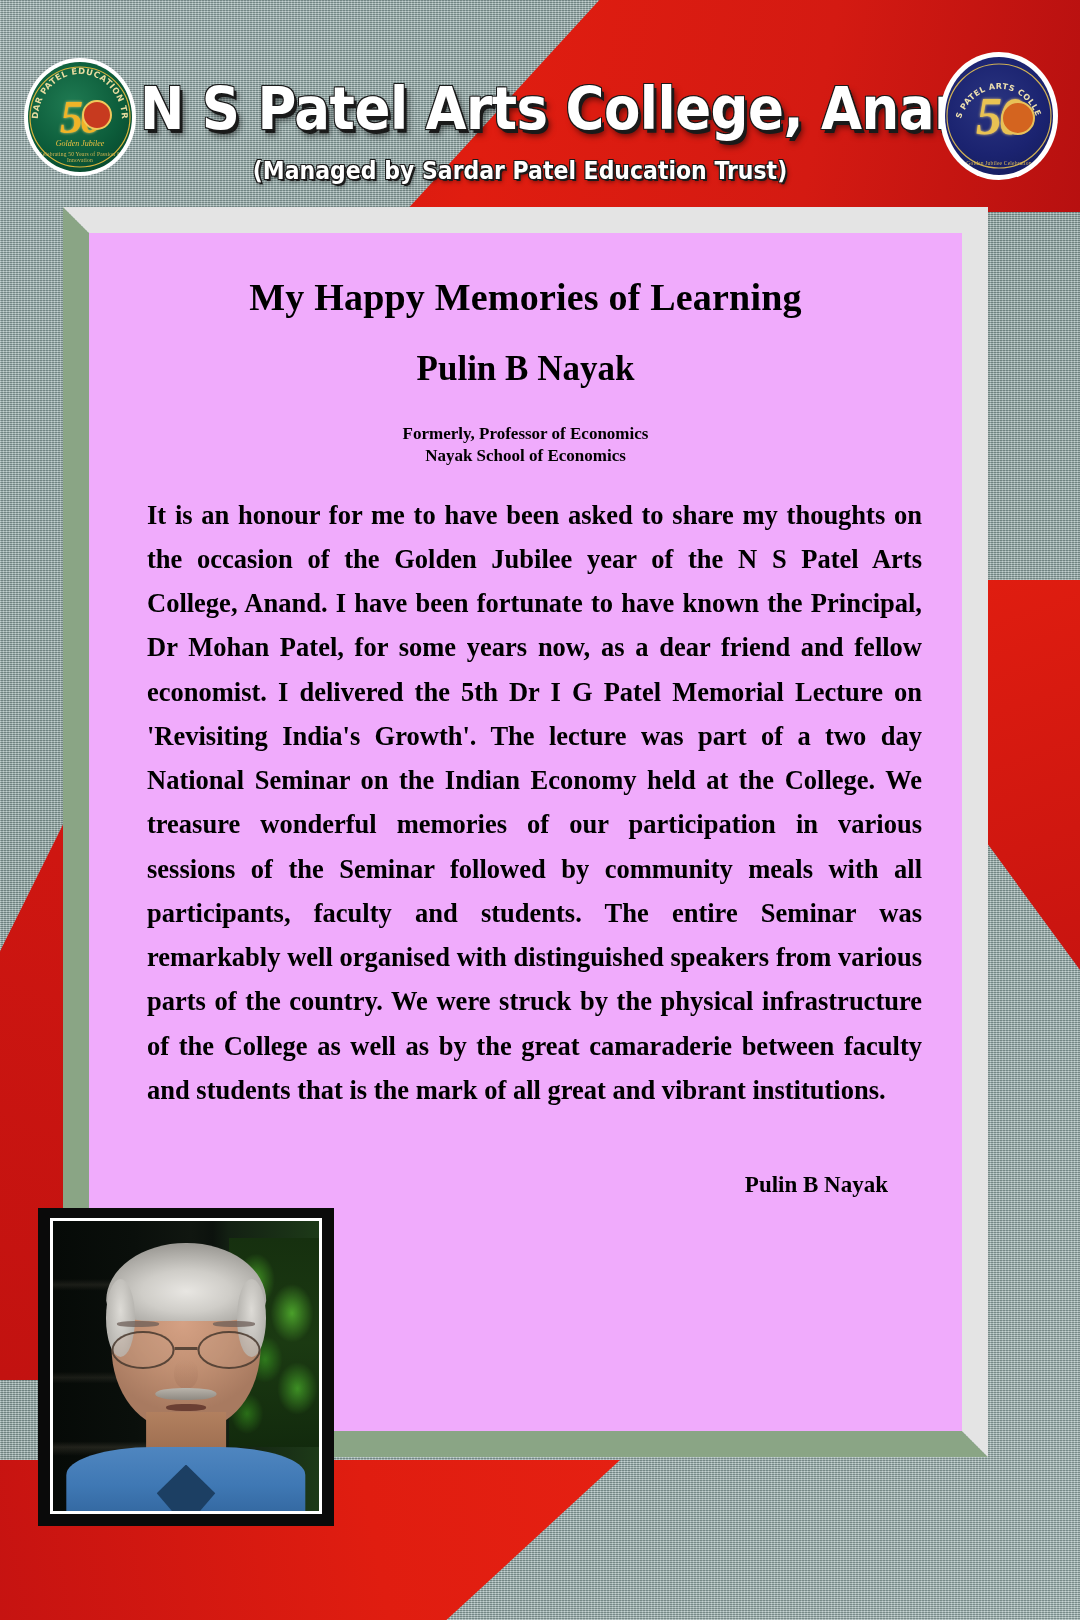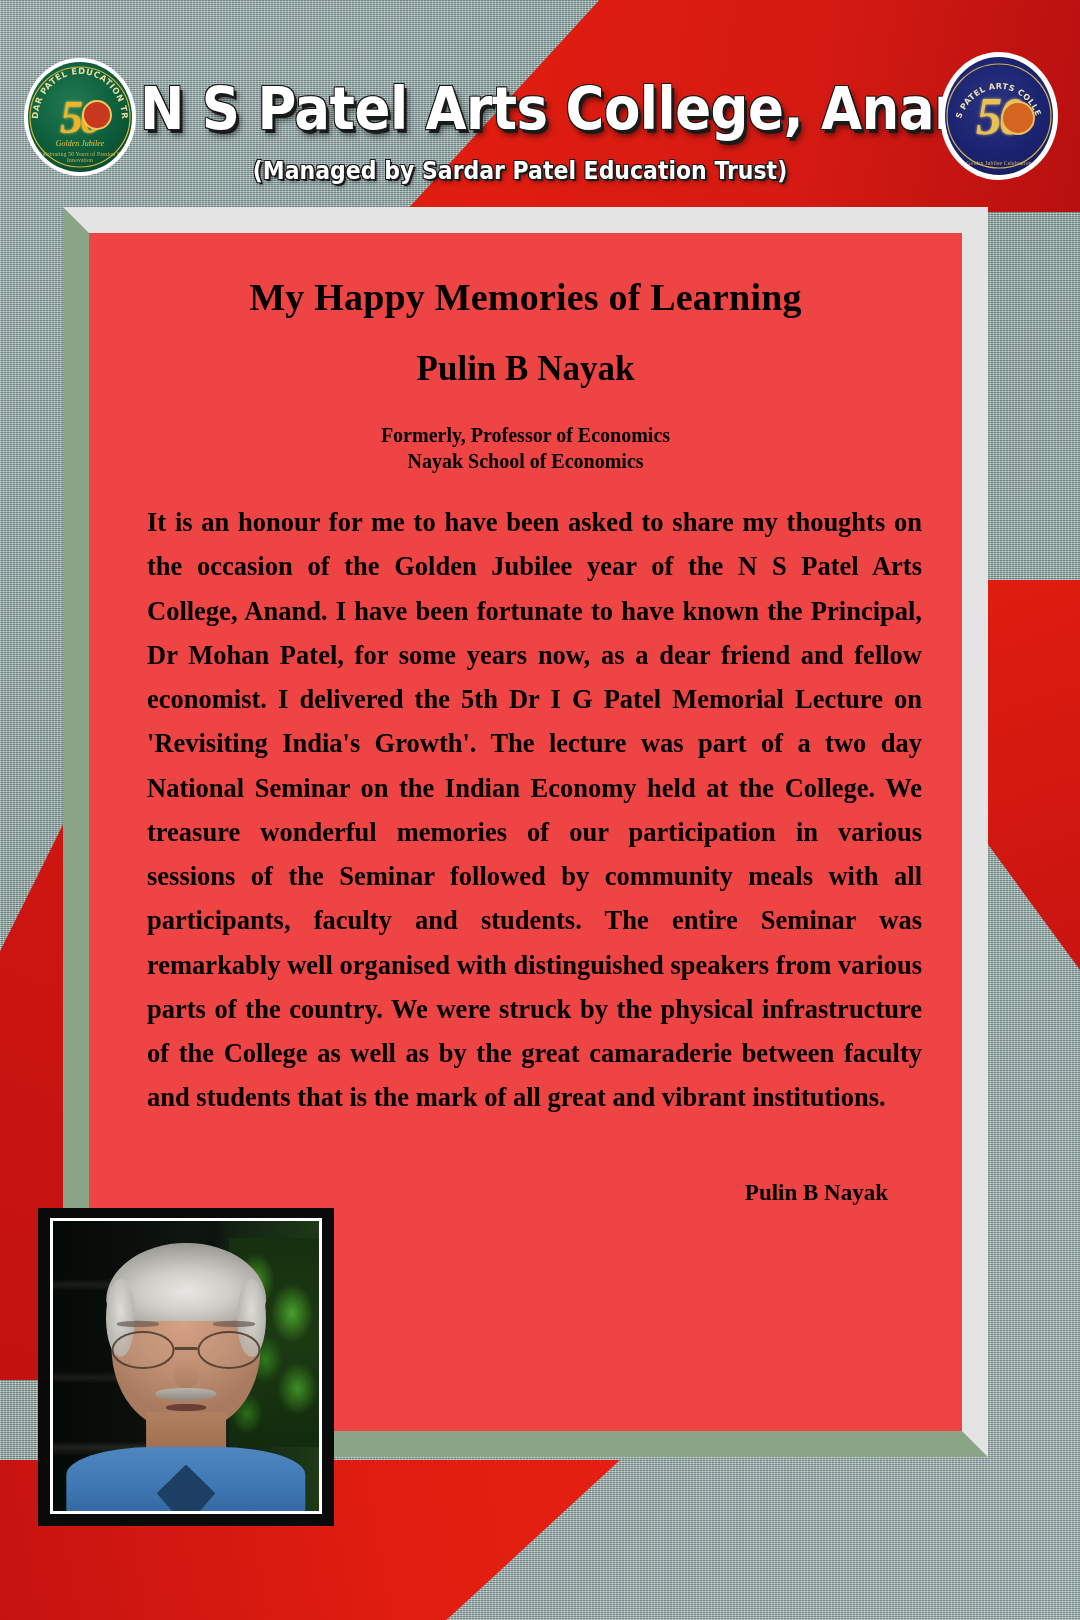--- a/index.html
+++ b/index.html
@@ -217,21 +217,21 @@
     left: 0; top: 0;
     width: 100%; height: 100%;
     background: #e4e4e4;
     clip-path: polygon(0% 0%, 100% 0%, 100% 100%, calc(100% - 26px) calc(100% - 26px), calc(100% - 26px) 26px, 26px 26px);
   }
   .card {
     position: absolute;
     left: 26px; top: 26px;
     width: calc(100% - 52px);
     height: calc(100% - 52px);
-    background: #ef4444;
+    background: #f0abfc;
     overflow: hidden;
   }
 
   .doc-title {
     margin: 42px 0 0 0;
     text-align: center;
     font-family: "Liberation Serif", serif;
     font-weight: bold;
     font-size: 38px;
     color: #000000;
@@ -243,21 +243,21 @@
     font-family: "Liberation Serif", serif;
     font-weight: bold;
     font-size: 35px;
     color: #000000;
   }
   .doc-affil {
     margin: 34px 0 0 0;
     text-align: center;
     font-family: "Liberation Serif", serif;
     font-weight: bold;
-    font-size: 20px;
+    font-size: 17px;
     line-height: 1.28;
     color: #000000;
   }
   .doc-body {
     margin: 26px 40px 0 58px;
     text-align: justify;
     text-justify: inter-word;
     font-family: "Liberation Serif", serif;
     font-weight: bold;
     font-size: 26.5px;

